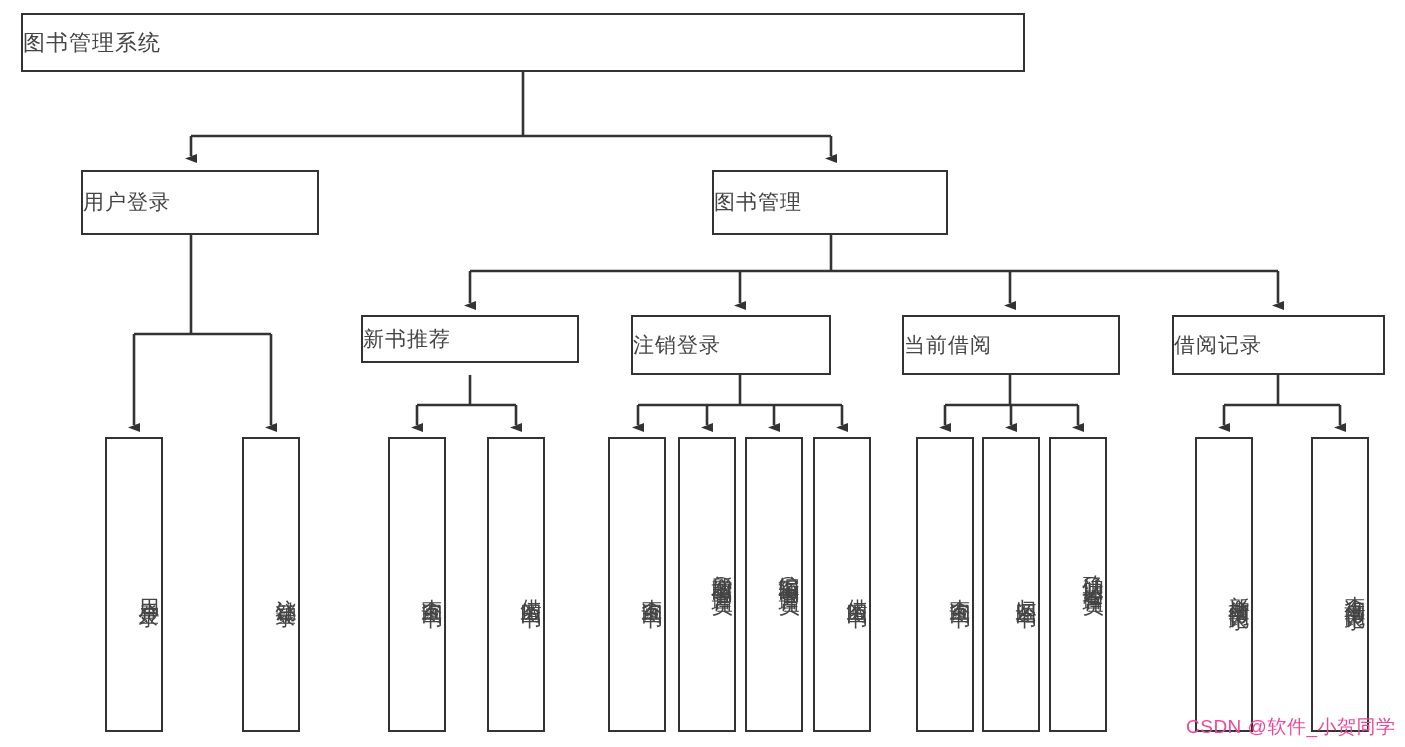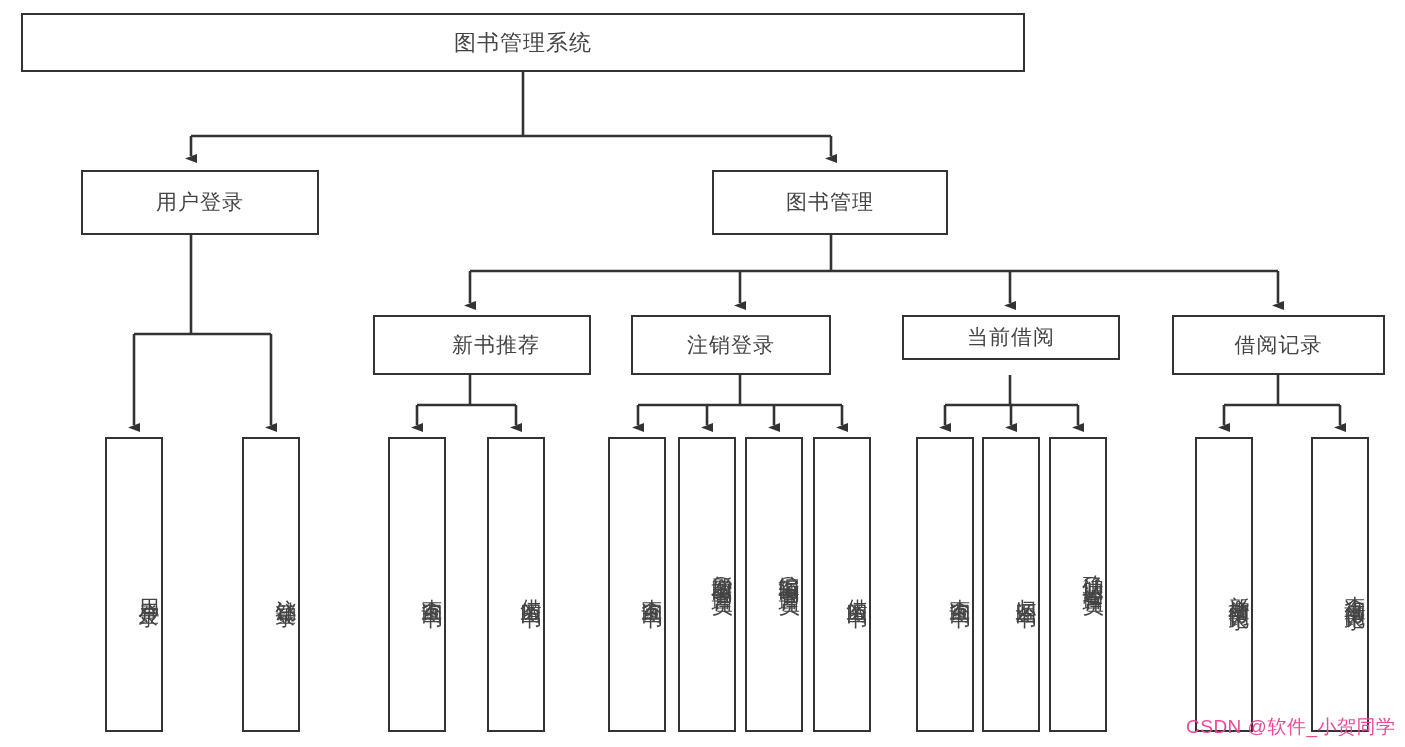--- a/index.html
+++ b/index.html
@@ -26,21 +26,21 @@
     height: 747px;
     pointer-events: none;
   }
   .node {
     position: absolute;
     box-sizing: border-box;
     border: 2px solid #333333;
     background: #ffffff;
     display: flex;
     align-items: center;
-    justify-content: center;
+    justify-content: flex-start;
     color: #444444;
     font-size: 21px;
     line-height: 1.15;
     letter-spacing: 1px;
     white-space: nowrap;
     z-index: 2;
   }
   .node.root {
     font-size: 22px;
   }
@@ -137,29 +137,29 @@
   </div>
 
   <div class="node" style="left:81px; top:170px; width:238px; height:65px;">
     <span>用户登录</span>
   </div>
 
   <div class="node" style="left:712px; top:170px; width:236px; height:65px;">
     <span>图书管理</span>
   </div>
 
-  <div class="node" style="left:373px; top:315px; width:218px; height:60px;padding-left:28px;">
+  <div class="node" style="left:361px; top:315px; width:218px; height:48px;">
     <span>新书推荐</span>
   </div>
 
   <div class="node" style="left:631px; top:315px; width:200px; height:60px;">
     <span>注销登录</span>
   </div>
 
-  <div class="node" style="left:902px; top:315px; width:218px; height:45px;">
+  <div class="node" style="left:902px; top:315px; width:218px; height:60px;">
     <span>当前借阅</span>
   </div>
 
   <div class="node" style="left:1172px; top:315px; width:213px; height:60px;">
     <span>借阅记录</span>
   </div>
 
   <div class="node vertical" style="left:105px; top:437px; width:58px; height:295px;">
     <span class="vlabel">用户登录</span>
   </div>

